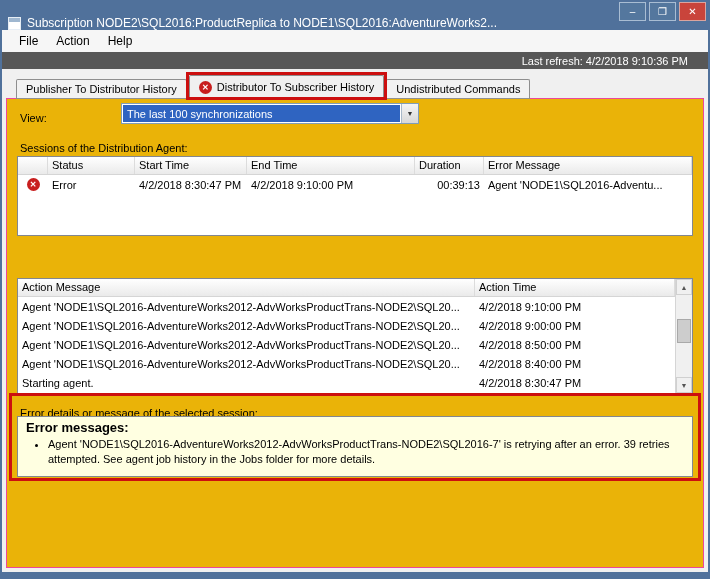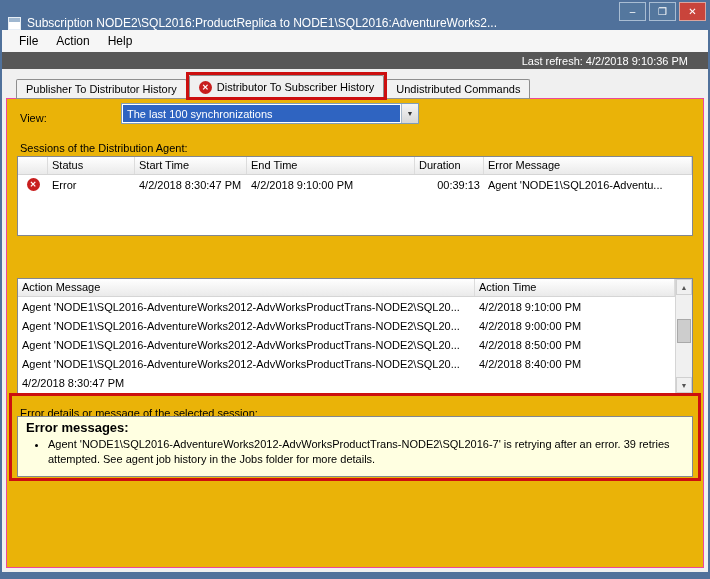--- a/index.html
+++ b/index.html
@@ -164,20 +164,21 @@
         </div>
         <div class="lv-row pad-scroll">
           <div class="a0">Agent 'NODE1\SQL2016-AdventureWorks2012-AdvWorksProductTrans-NODE2\SQL20...</div>
           <div class="a1">4/2/2018 8:50:00 PM</div>
         </div>
         <div class="lv-row pad-scroll">
           <div class="a0">Agent 'NODE1\SQL2016-AdventureWorks2012-AdvWorksProductTrans-NODE2\SQL20...</div>
           <div class="a1">4/2/2018 8:40:00 PM</div>
         </div>
         <div class="lv-row pad-scroll">
+          <div class="a0">Starting agent.</div>
           <div class="a1">4/2/2018 8:30:47 PM</div>
         </div>
         <div class="vscroll">
           <div class="sb-btn sb-up">▲</div>
           <div class="sb-thumb"></div>
           <div class="sb-btn sb-down">▼</div>
         </div>
       </div>
 
       <div class="error-section">

